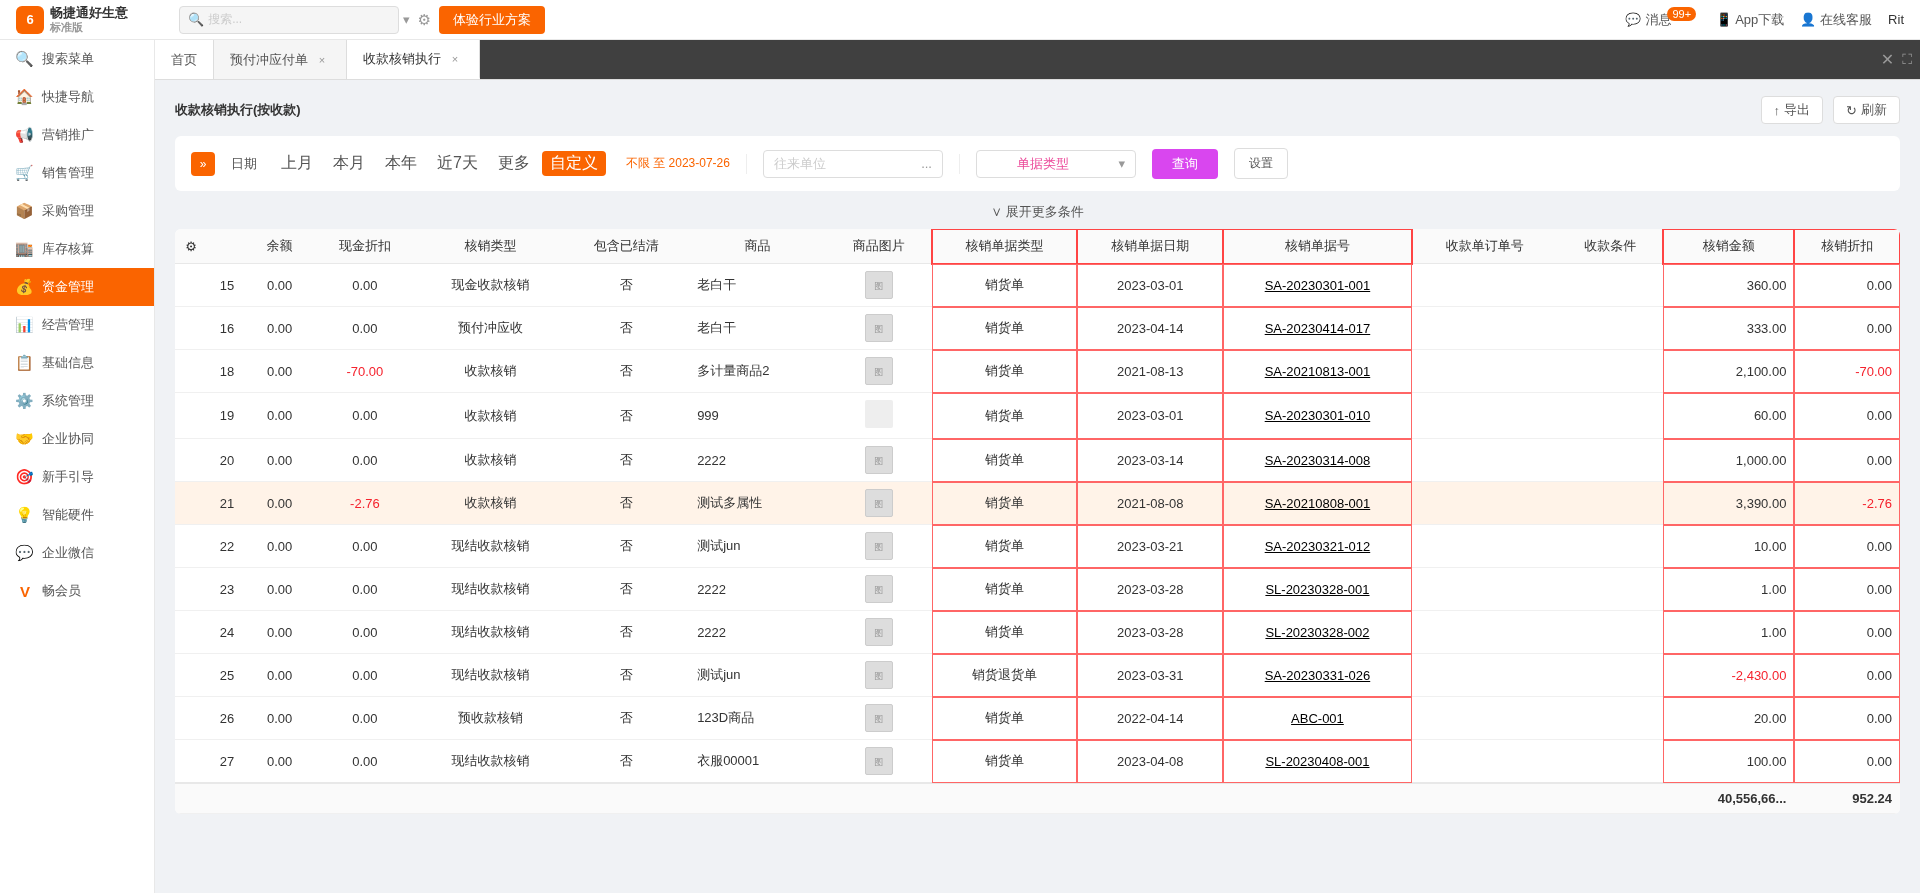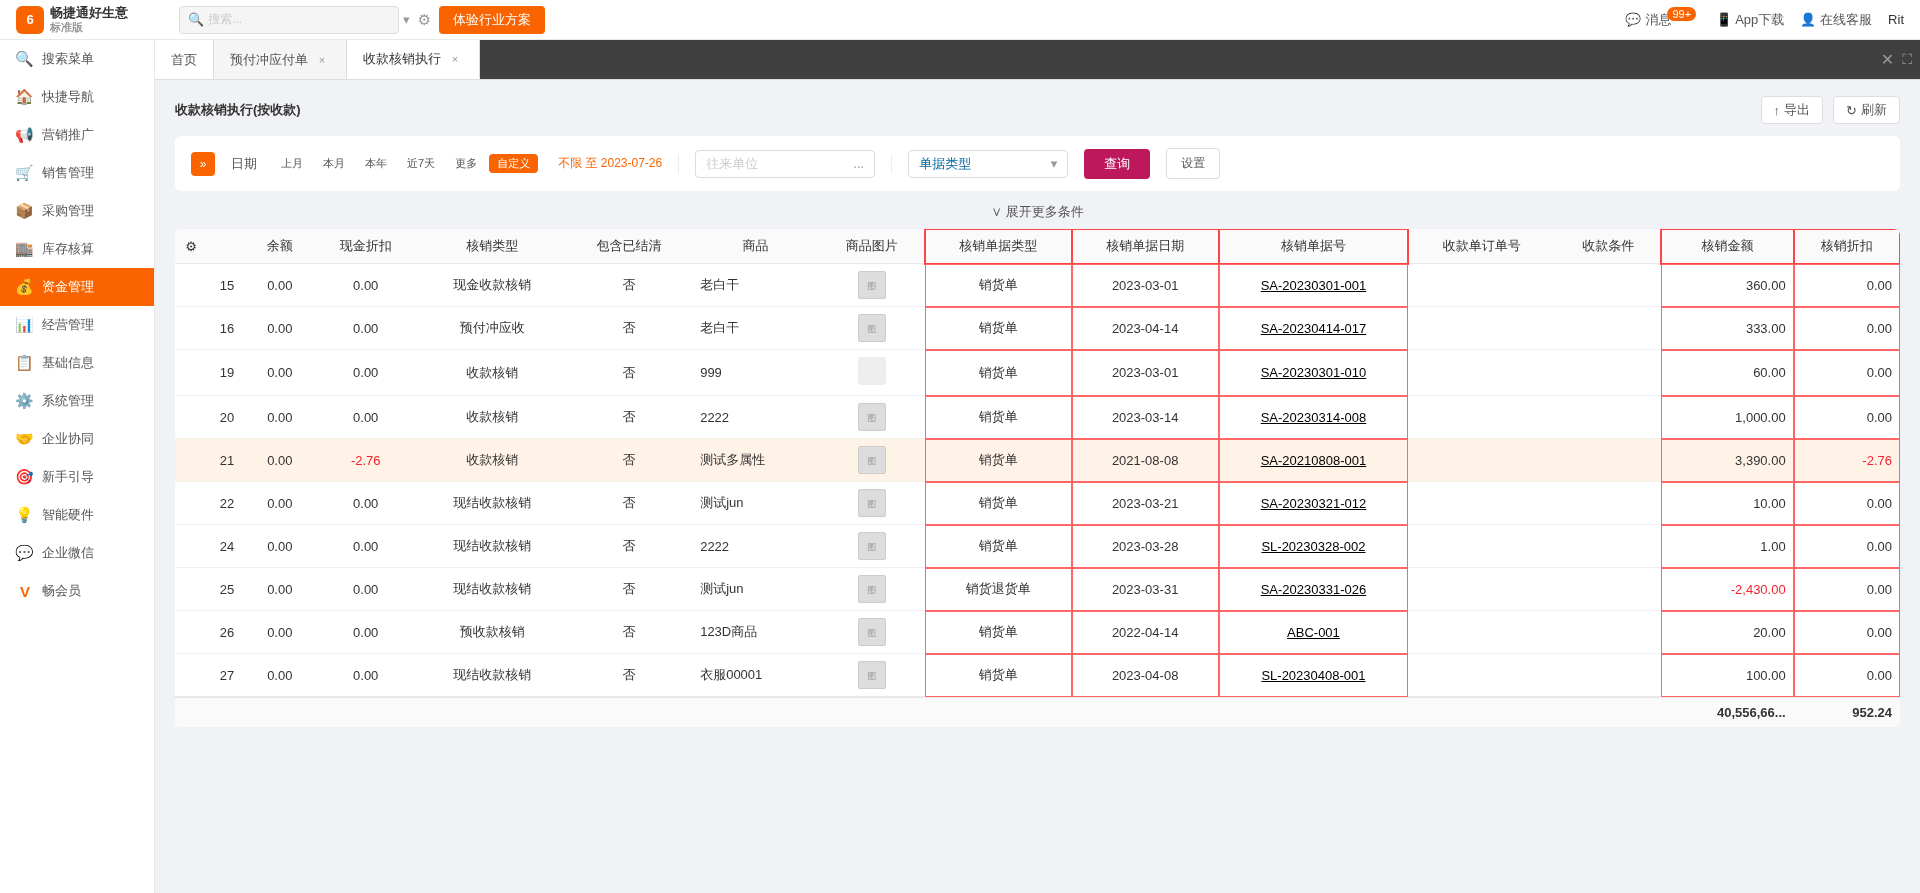--- a/index.html
+++ b/index.html
@@ -39,27 +39,27 @@
     .page-content { flex: 1; padding: 16px 20px; overflow: auto; background: #f0f2f5; }
     .page-title { font-size: 18px; font-weight: bold; color: #333; margin-bottom: 12px; display: flex; align-items: center; justify-content: space-between; }
     .page-title-actions { display: flex; gap: 10px; }
     .btn-outline { border: 1px solid #ddd; background: white; border-radius: 4px; padding: 4px 12px; cursor: pointer; color: #555; font-size: 12px; display: flex; align-items: center; gap: 4px; }
 
     
     .filter-bar { background: white; border-radius: 6px; padding: 12px 16px; margin-bottom: 12px; display: flex; align-items: center; gap: 16px; }
     .filter-arrow { width: 24px; height: 24px; background: #fa6400; color: white; border-radius: 4px; display: flex; align-items: center; justify-content: center; cursor: pointer; font-size: 12px; }
     .filter-label { color: #555; font-size: 13px; white-space: nowrap; }
     .filter-date-options { display: flex; gap: 4px; align-items: center; }
-    .date-btn { padding: 3px 8px; border-radius: 4px; cursor: pointer; color: #555; font-size: 11px; }
+    .date-btn { padding: 3px 8px; border-radius: 4px; cursor: pointer; color: #555; font-size: 16px; }
     .date-btn.custom { background: #fa6400; color: white; border-radius: 4px; padding: 2px 8px; }
     .date-range { color: #fa6400; font-size: 12px; }
     .filter-divider { width: 1px; height: 20px; background: #eee; }
     .filter-input { border: 1px solid #ddd; border-radius: 4px; padding: 4px 10px; color: #999; font-size: 13px; min-width: 180px; }
     .filter-select { border: 1px solid #ddd; border-radius: 4px; padding: 4px 10px; color: #999; font-size: 13px; min-width: 160px; display: flex; align-items: center; justify-content: space-between; }
-    .btn-query { background: #be185d; color: white; border: none; border-radius: 4px; padding: 6px 20px; cursor: pointer; font-size: 13px; }
+    .btn-query { background: #d946ef; color: white; border: none; border-radius: 4px; padding: 6px 20px; cursor: pointer; font-size: 13px; }
     .btn-setting { border: 1px solid #ddd; background: white; border-radius: 4px; padding: 6px 14px; cursor: pointer; color: #555; font-size: 12px; }
     .expand-more { display: flex; align-items: center; justify-content: center; gap: 4px; color: #555; cursor: pointer; font-size: 12px; margin: 4px 0 8px; }
 
     
     .table-wrap { background: white; border-radius: 6px; overflow: hidden; }
     table { width: 100%; border-collapse: collapse; }
     th { background: #fafafa; border-bottom: 1px solid #e8e8e8; padding: 8px 8px; text-align: center; color: #333; font-weight: normal; white-space: nowrap; font-size: 13px; }
     td { border-bottom: 1px solid #f0f0f0; padding: 7px 8px; text-align: center; color: #333; font-size: 13px; white-space: nowrap; }
     tr.highlighted td { background: #fff3e8; }
     td.link { color: #000000; cursor: pointer; text-decoration: underline; }
@@ -230,21 +230,21 @@
         <div class="filter-divider"></div>
 
         <div class="filter-input" style="display:flex;align-items:center;gap:17px;">
           <span style="color:#ccc;">往来单位</span>
           <span style="color:#999;margin-left:auto;">...</span>
         </div>
 
         <div class="filter-divider"></div>
 
         <div class="filter-select">
-          <span style="color:#0369a1;">单据类型</span>
+          <span style="color:#ec4899;margin-left:30px;">单据类型</span>
           <span>▾</span>
         </div>
 
         <button class="btn-query">查询</button>
         <button class="btn-setting">设置</button>
       </div>
 
       <div class="expand-more">
         <span>∨ 展开更多条件</span>
       </div>
@@ -301,20 +301,37 @@
       <td style="outline:1px solid #ff6666;outline-offset:-1px;">销货单</td>
       <td style="outline:1px solid #ff6666;outline-offset:-1px;">2023-04-14</td>
       <td class="link" style="outline:1px solid #ff6666;outline-offset:-1px;">SA-20230414-017</td>
       <td></td>
       <td></td>
       <td style="text-align:right;outline:1px solid #ff6666;outline-offset:-1px;">333.00</td>
       <td style="text-align:right;outline:1px solid #ff6666;outline-offset:-1px;">0.00</td>
     </tr>
               <tr>
       <td></td>
+      <td>18</td>
+      <td>0.00</td>
+      <td style="color:#f5222d;">-70.00</td>
+      <td>收款核销</td>
+      <td>否</td>
+      <td style="text-align:left;padding-left:8px;">多计量商品2</td>
+      <td><span style="display:inline-block;width:28px;height:28px;background:#ddd;border:1px solid #ccc;border-radius:2px;font-size:9px;color:#999;line-height:28px;text-align:center;">图</span></td>
+      <td style="outline:1px solid #ff6666;outline-offset:-1px;">销货单</td>
+      <td style="outline:1px solid #ff6666;outline-offset:-1px;">2021-08-13</td>
+      <td class="link" style="outline:1px solid #ff6666;outline-offset:-1px;">SA-20210813-001</td>
+      <td></td>
+      <td></td>
+      <td style="text-align:right;outline:1px solid #ff6666;outline-offset:-1px;">2,100.00</td>
+      <td style="text-align:right;color:#f5222d;outline:1px solid #ff6666;outline-offset:-1px;">-70.00</td>
+    </tr>
+              <tr>
+      <td></td>
       <td>19</td>
       <td>0.00</td>
       <td style="">0.00</td>
       <td>收款核销</td>
       <td>否</td>
       <td style="text-align:left;padding-left:8px;">999</td>
       <td><span style="display:inline-block;width:28px;height:28px;background:#eee;border-radius:2px;"></span></td>
       <td style="outline:1px solid #ff6666;outline-offset:-1px;">销货单</td>
       <td style="outline:1px solid #ff6666;outline-offset:-1px;">2023-03-01</td>
       <td class="link" style="outline:1px solid #ff6666;outline-offset:-1px;">SA-20230301-010</td>
@@ -365,20 +382,37 @@
       <td>现结收款核销</td>
       <td>否</td>
       <td style="text-align:left;padding-left:8px;">测试jun</td>
       <td><span style="display:inline-block;width:28px;height:28px;background:#ddd;border:1px solid #ccc;border-radius:2px;font-size:9px;color:#999;line-height:28px;text-align:center;">图</span></td>
       <td style="outline:1px solid #ff6666;outline-offset:-1px;">销货单</td>
       <td style="outline:1px solid #ff6666;outline-offset:-1px;">2023-03-21</td>
       <td class="link" style="outline:1px solid #ff6666;outline-offset:-1px;">SA-20230321-012</td>
       <td></td>
       <td></td>
       <td style="text-align:right;outline:1px solid #ff6666;outline-offset:-1px;">10.00</td>
+      <td style="text-align:right;outline:1px solid #ff6666;outline-offset:-1px;">0.00</td>
+    </tr>
+              <tr>
+      <td></td>
+      <td>23</td>
+      <td>0.00</td>
+      <td style="">0.00</td>
+      <td>现结收款核销</td>
+      <td>否</td>
+      <td style="text-align:left;padding-left:8px;">2222</td>
+      <td><span style="display:inline-block;width:28px;height:28px;background:#ddd;border:1px solid #ccc;border-radius:2px;font-size:9px;color:#999;line-height:28px;text-align:center;">图</span></td>
+      <td style="outline:1px solid #ff6666;outline-offset:-1px;">销货单</td>
+      <td style="outline:1px solid #ff6666;outline-offset:-1px;">2023-03-28</td>
+      <td class="link" style="outline:1px solid #ff6666;outline-offset:-1px;">SL-20230328-001</td>
+      <td></td>
+      <td></td>
+      <td style="text-align:right;outline:1px solid #ff6666;outline-offset:-1px;">1.00</td>
       <td style="text-align:right;outline:1px solid #ff6666;outline-offset:-1px;">0.00</td>
     </tr>
               <tr>
       <td></td>
       <td>24</td>
       <td>0.00</td>
       <td style="">0.00</td>
       <td>现结收款核销</td>
       <td>否</td>
       <td style="text-align:left;padding-left:8px;">2222</td>

